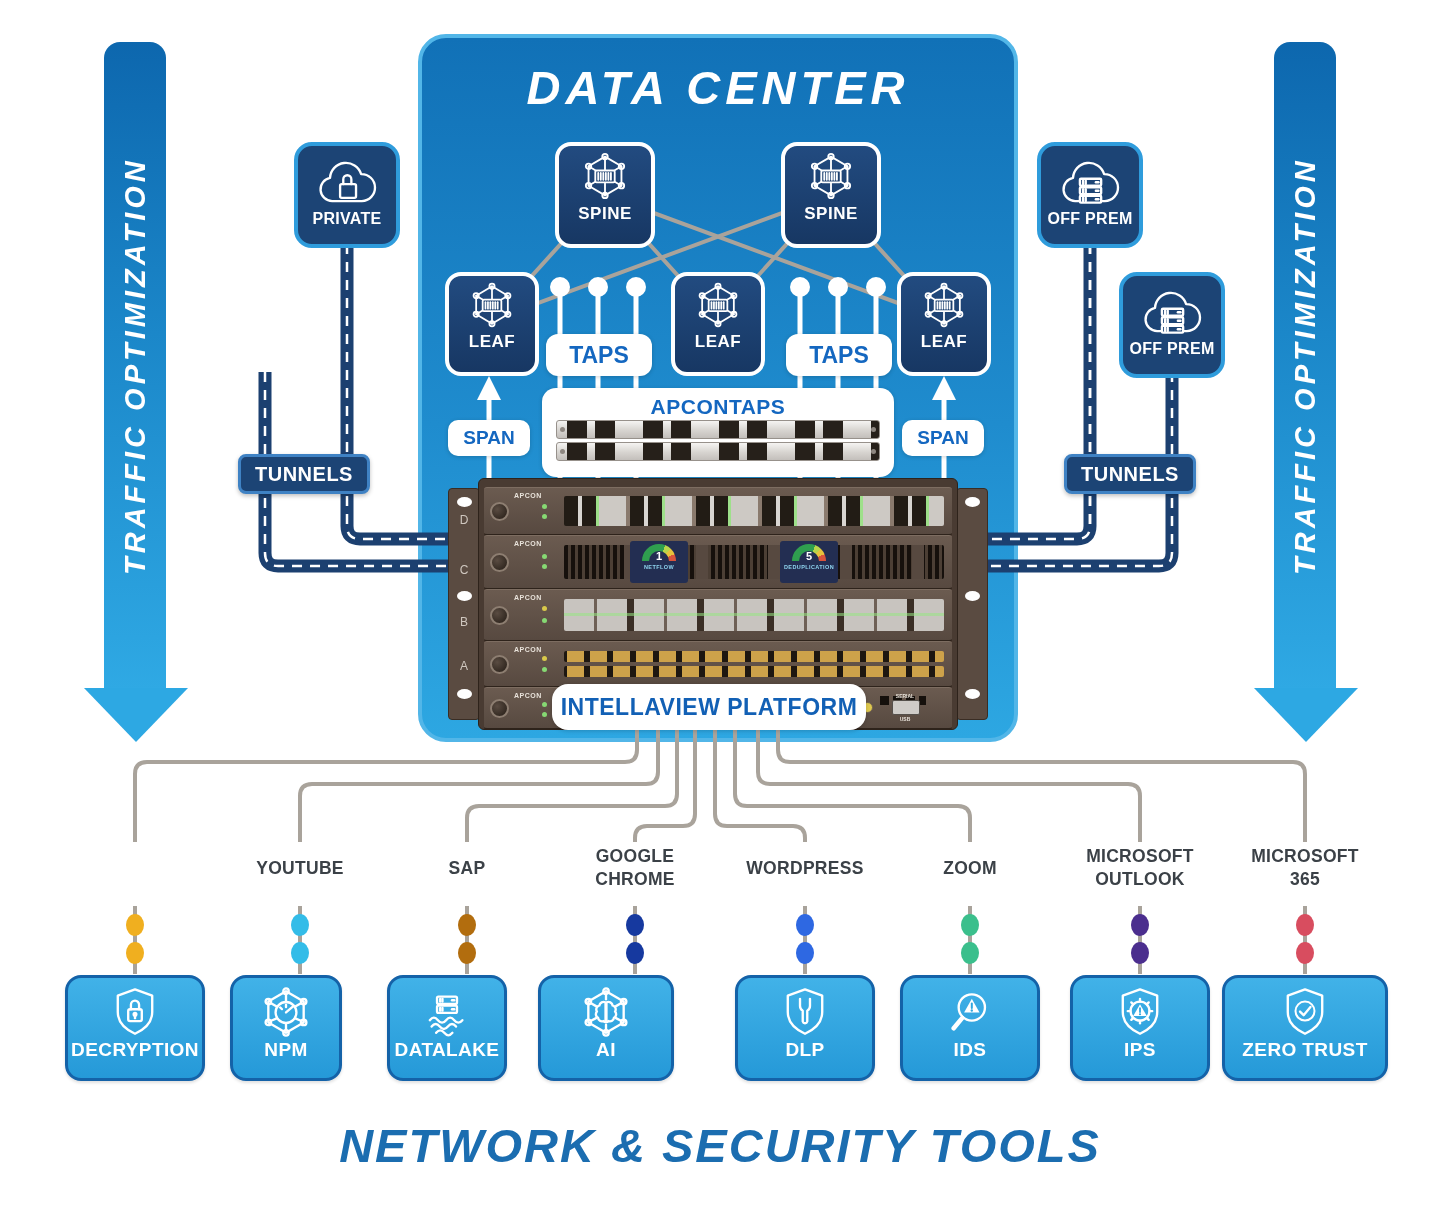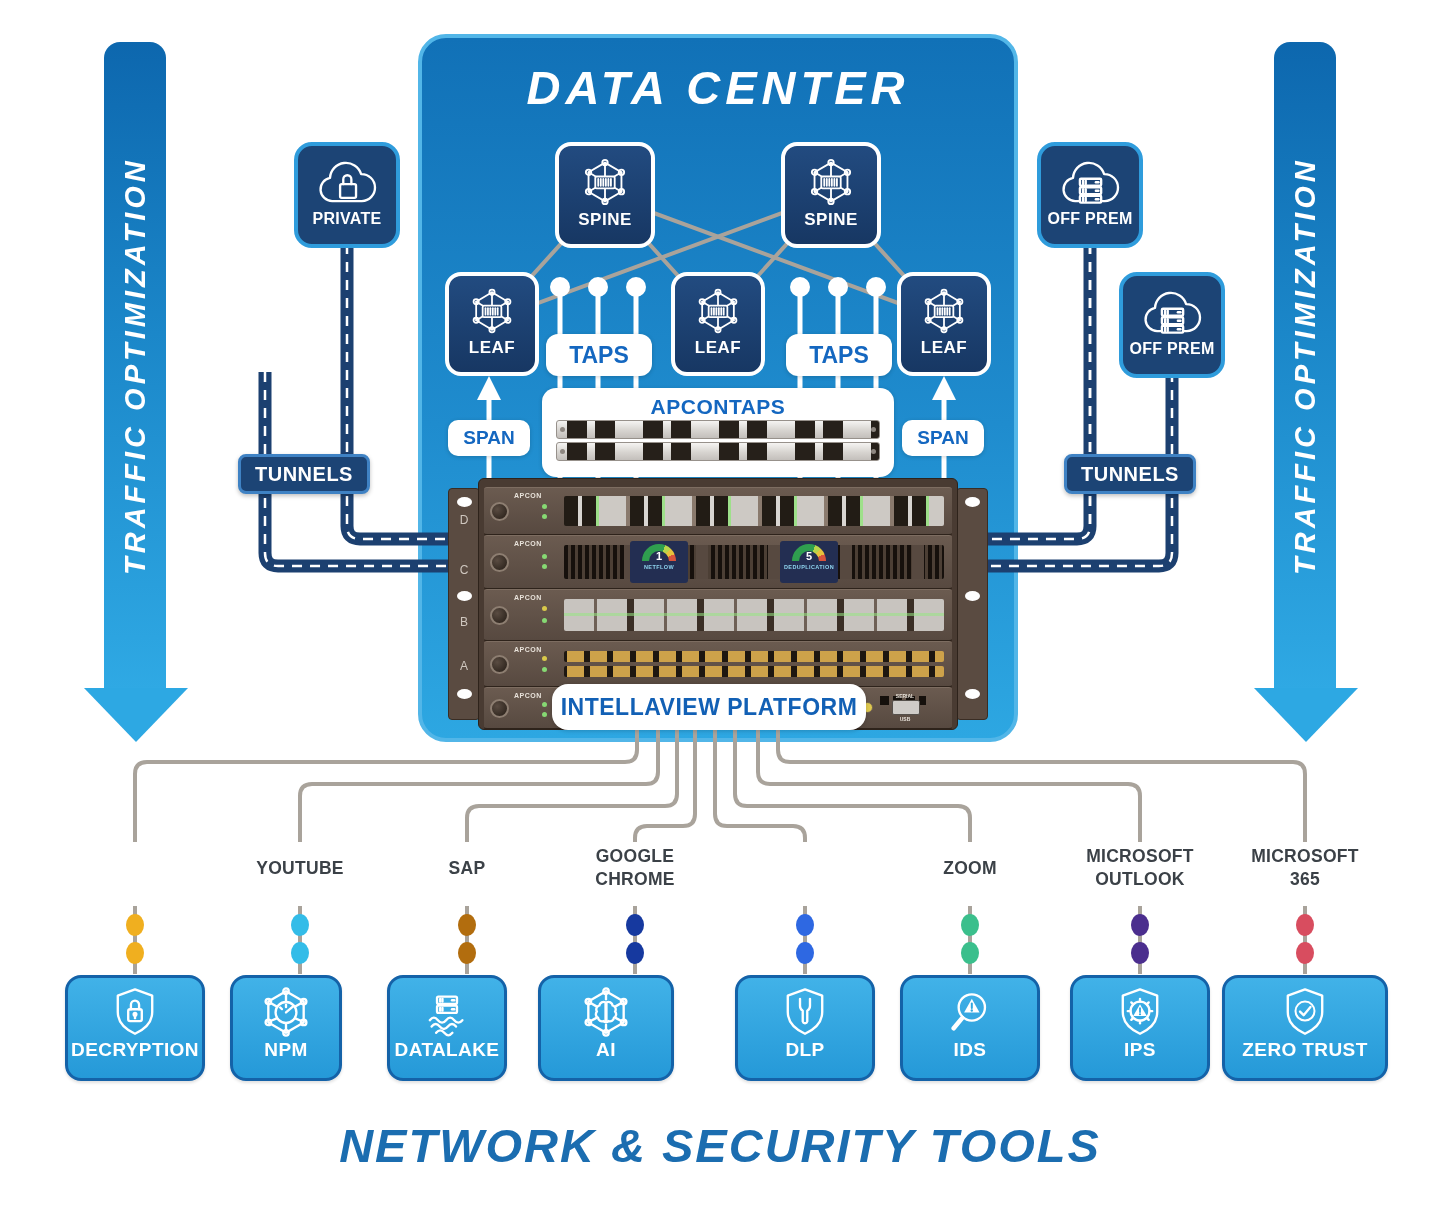--- a/index.html
+++ b/index.html
@@ -21,21 +21,21 @@
           background:linear-gradient(180deg,#1171b7 0%,#1f8cce 55%,#2da7e2 100%);
           border:4px solid #52b6e8;box-sizing:border-box;}
   .dc-title{position:absolute;left:418px;top:60px;width:600px;text-align:center;color:#fff;
             font-size:47px;font-weight:900;font-style:italic;letter-spacing:5px;}
 
   svg.wires{position:absolute;left:0;top:0;pointer-events:none;}
 
   
   .node{position:absolute;box-sizing:border-box;background:linear-gradient(180deg,#224b80,#173763);
         border:4px solid #fff;border-radius:16px;display:flex;flex-direction:column;
-        align-items:center;justify-content:flex-start;padding-top:9px;}
+        align-items:center;justify-content:flex-start;padding-top:3px;}
   .node-label{color:#fff;font-weight:700;font-size:17px;letter-spacing:.5px;margin-top:1px;}
 
   .cloud-box{position:absolute;width:106px;height:106px;box-sizing:border-box;background:#1c4475;
              border:4px solid #2f9cdc;border-radius:18px;display:flex;flex-direction:column;
              align-items:center;justify-content:flex-start;padding-top:6px;}
   .cloud-label{color:#fff;font-weight:700;font-size:16px;margin-top:-4px;letter-spacing:.3px;}
 
   .white-pill{position:absolute;background:#fff;border-radius:12px;display:flex;align-items:center;
               justify-content:center;color:#1467c0;font-weight:800;
               box-shadow:0 1px 4px rgba(0,0,0,.18);}
@@ -495,20 +495,21 @@
       </div>
     </div>
   </div>
 
   <div class="white-pill" style="left:552px;top:684px;width:314px;height:46px;border-radius:16px;
        font-size:23px;letter-spacing:.5px;color:#1260b5">INTELLAVIEW PLATFORM</div>
 
   <div class="app-label" style="left:235px">YOUTUBE</div>
   <div class="app-label" style="left:402px">SAP</div>
   <div class="app-label" style="left:570px">GOOGLE CHROME</div>
+  <div class="app-label" style="left:740px">WORDPRESS</div>
   <div class="app-label" style="left:905px">ZOOM</div>
   <div class="app-label" style="left:1075px">MICROSOFT OUTLOOK</div>
   <div class="app-label" style="left:1240px">MICROSOFT 365</div>
 
   <div class="dot" style="left: 126px; top: 914px; background: rgb(240, 175, 31);"></div>
   <div class="dot" style="left: 126px; top: 942px; background: rgb(240, 175, 31);"></div>
   <div class="dot" style="left: 291px; top: 914px; background: rgb(51, 188, 232);"></div>
   <div class="dot" style="left: 291px; top: 942px; background: rgb(51, 188, 232);"></div>
   <div class="dot" style="left: 458px; top: 914px; background: rgb(178, 109, 14);"></div>
   <div class="dot" style="left: 458px; top: 942px; background: rgb(178, 109, 14);"></div>

